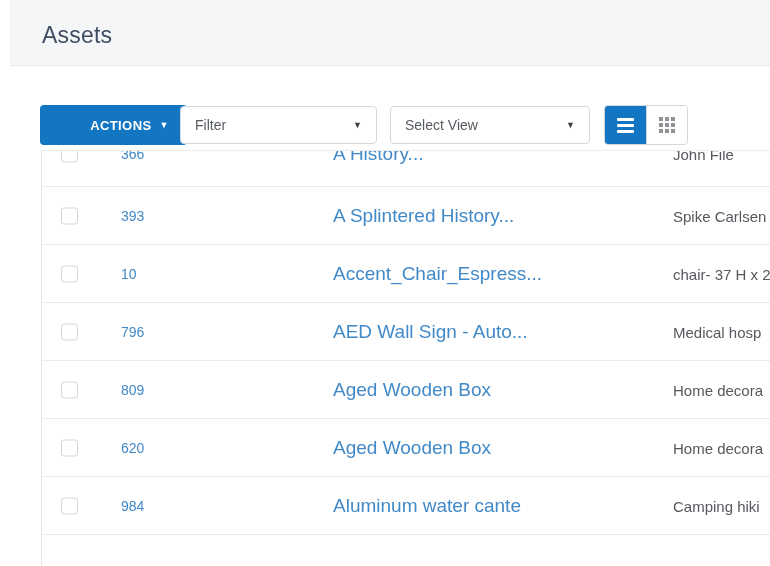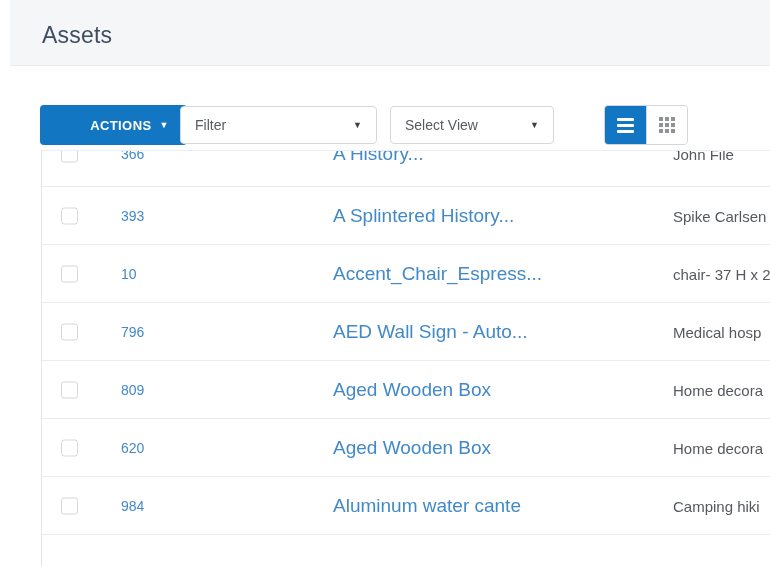--- a/index.html
+++ b/index.html
@@ -30,21 +30,21 @@
   .caret { font-size:9px; line-height:1; }
   .actions-btn .caret { color:#fff; }
 
   .select-box {
     position:absolute; top:1px; height:38px; background:#fff;
     border:1px solid #d5d7db; border-radius:4px; cursor:pointer;
     display:flex; align-items:center; justify-content:space-between;
     padding:0 14px; font-size:14px; color:#565b61;gap:36px;
   }
   .select-filter { left:180px; width:197px; }
-  .select-view   { left:390px; width:164px; }
+  .select-view   { left:390px; width:200px; }
   .select-box .caret { color:#3c3f44; }
 
   .view-toggle {
     position:absolute; left:604px; top:0; height:40px; width:84px;
     border:1px solid #d4d6da; border-radius:4px; overflow:hidden;
     display:flex; background:#fff;
   }
   .toggle-seg {
     width:42px; height:100%; border:none; background:#fff; cursor:pointer;
     display:flex; align-items:center; justify-content:center;

